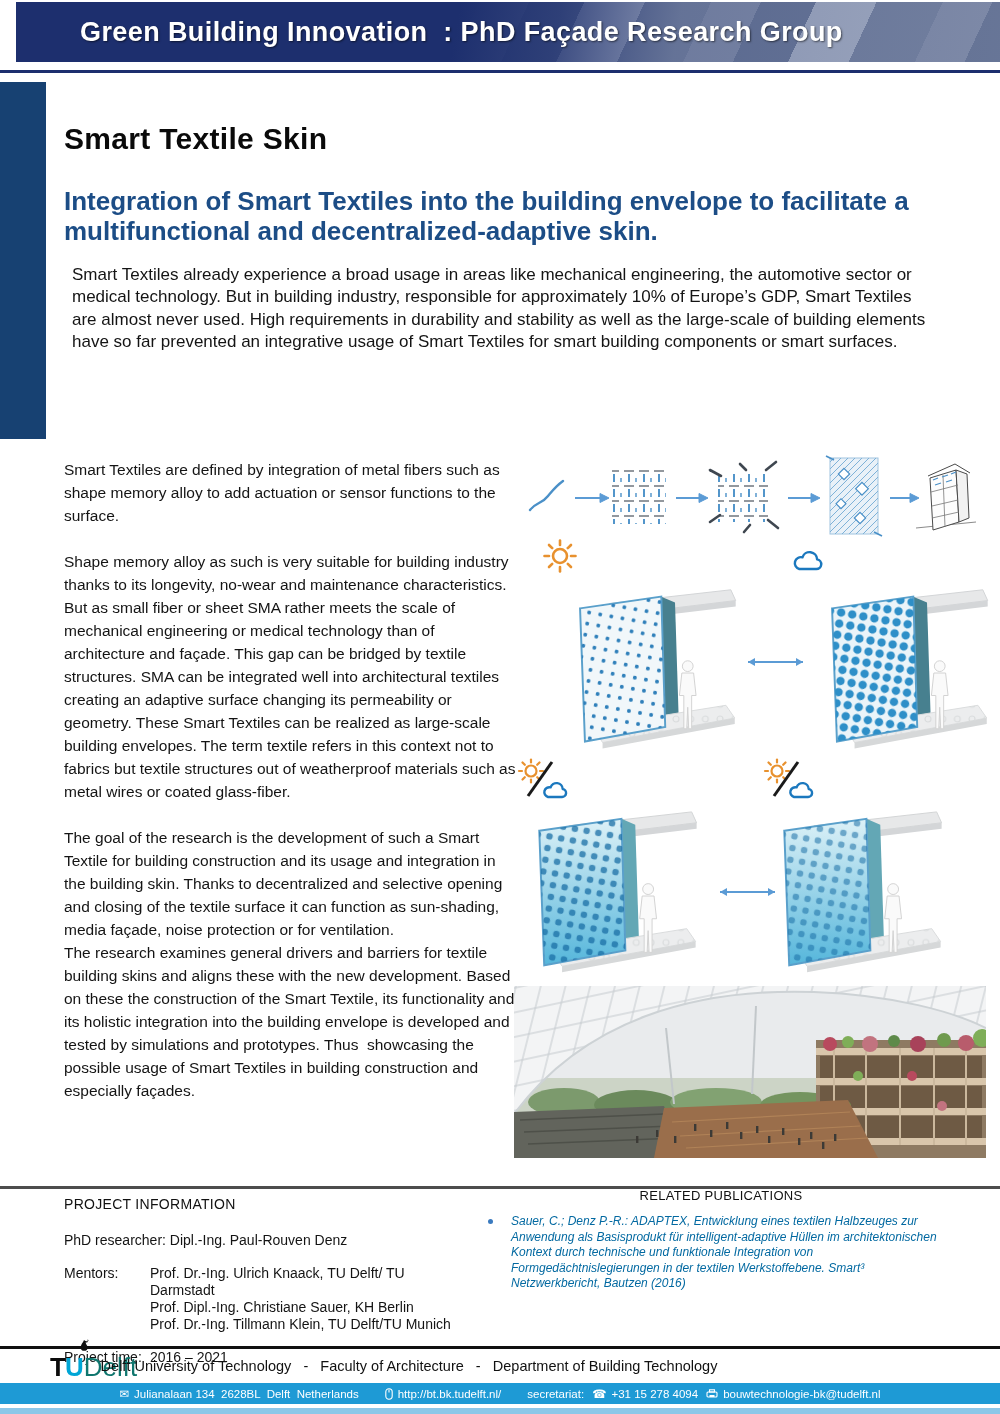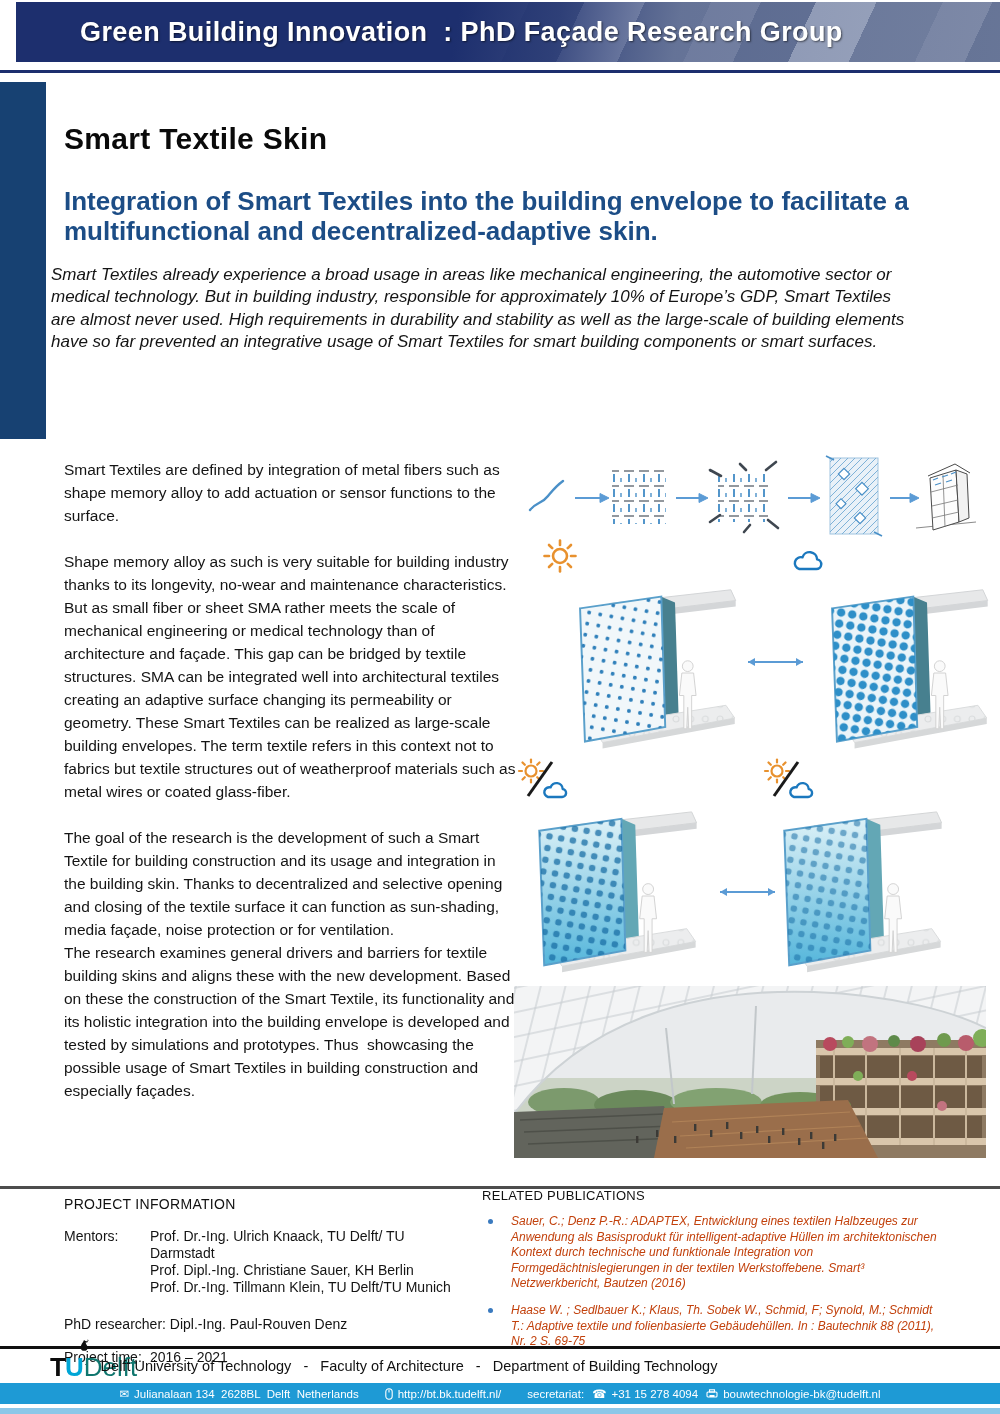--- a/index.html
+++ b/index.html
@@ -22,40 +22,40 @@
   .banner-title {
     margin-left:64px; color:#ffffff; font-size:27px; font-weight:bold;
     letter-spacing:0.4px; text-shadow:1px 1px 2px rgba(0,0,0,0.55);
   }
   .banner-underline { position:absolute; top:70px; left:0; width:1000px; height:3px; background:#1d2f6e; }
   .left-accent-bar { position:absolute; top:82px; left:0; width:46px; height:357px; background:#174172; }
 
   
   .page-title { position:absolute; top:122px; left:64px; font-size:30px; font-weight:bold; color:#0a0a0a; letter-spacing:0.3px; }
   .page-subtitle { position:absolute; top:186px; left:64px; width:880px; font-size:26px; font-weight:bold; color:#1c4d86; line-height:30px; }
-  .intro { position:absolute; top:264px; left:51px; width:858px; font-size:17px; line-height:22.4px;font-style:italic; }
+  .intro { position:absolute; top:264px; left:72px; width:858px; font-size:17px; line-height:22.4px; }
 
   
   .body-col { position:absolute; top:458px; left:64px; width:452px; font-size:15.5px; line-height:23px; }
   .body-col p.gap { margin-bottom:23px; }
   .fig-col { position:absolute; top:452px; left:514px; width:476px; height:712px; }
   .fig-col > * { position:absolute; }
 
   
   .divider { position:absolute; top:1186px; left:0; width:1000px; height:3px; background:#4d4d4d; }
   .proj-info { position:absolute; top:1196px; left:64px; width:400px; font-size:14px; }
   .proj-heading { font-size:14px; letter-spacing:0.3px; color:#111; }
   .proj-row { display:flex; margin-top:16px; line-height:17px; }
   .proj-row.first { margin-top:20px; }
   .proj-label { width:86px; flex:0 0 86px; }
   .pubs { position:absolute; top:1188px; left:482px; width:478px; }
-  .pubs-heading { font-size:13px; letter-spacing:0.3px; color:#111; }
+  .pubs-heading { font-size:13px; letter-spacing:0.3px; color:#111;text-align:center; }
   .pub-item { display:flex; margin-top:11px; }
   .pub-bullet { width:5px; height:5px; border-radius:50%; background:#3a7abf; margin:5px 18px 0 6px; flex:0 0 5px; }
-  .pub-text { width:430px; font-size:12px; font-style:italic; line-height:15.6px; color:#c2410c; }
+  .pub-text { width:430px; font-size:12px; font-style:italic; line-height:15.6px; color:#0369a1; }
 
   
   .footer-line { position:absolute; top:1346px; left:0; width:1000px; height:3px; background:#101010; }
   .tud-logo { position:absolute; top:1352px; left:50px; width:160px; height:30px; font-size:26px; }
   .tud-logo .flame { position:absolute; left:24px; top:-13px; }
   .tud-logo .t { font-weight:bold; color:#0b0b0b; letter-spacing:-1px; }
   .tud-logo .u { font-weight:bold; color:#00A6D6; letter-spacing:0px; }
   .tud-logo .d { color:#0f766e; letter-spacing:0px; }
   .affiliation { position:absolute; top:1358px; left:0; width:818px; text-align:center; font-size:14.5px; color:#111; }
   .contact-bar {
@@ -403,47 +403,43 @@
         <rect x="308" y="156" width="2.4" height="7"></rect>
           <rect x="320" y="148" width="2.4" height="7"></rect>
       </g>
     </svg>
   </div>
 
   <div class="divider"></div>
 
   <section class="proj-info">
     <div class="proj-heading">PROJECT INFORMATION</div>
+    <div class="proj-row first">
+      <span>PhD researcher:</span>&nbsp;
+      <span>Dipl.-Ing. Paul-Rouven Denz</span>
+    </div>
     <div class="proj-row">
       <span class="proj-label">Mentors:</span>
       <span>
         <span style="display:block">Prof. Dr.-Ing. Ulrich Knaack, TU Delft/ TU Darmstadt</span>
         <span style="display:block">Prof. Dipl.-Ing. Christiane Sauer, KH Berlin</span>
         <span style="display:block">Prof. Dr.-Ing. Tillmann Klein, TU Delft/TU Munich</span>
       </span>
     </div>
-    <div class="proj-row first">
-      <span>PhD researcher:</span>&nbsp;
-      <span>Dipl.-Ing. Paul-Rouven Denz</span>
-    </div>
     <div class="proj-row">
       <span class="proj-label">Project time:</span>
       <span>2016 – 2021</span>
     </div>
   </section>
 
   <section class="pubs">
     <div class="pubs-heading">RELATED PUBLICATIONS</div>
     <div class="pub-item">
       <span class="pub-bullet"></span>
       <span class="pub-text">Sauer, C.; Denz P.-R.: ADAPTEX, Entwicklung eines textilen Halbzeuges zur Anwendung als Basisprodukt für intelligent-adaptive Hüllen im architektonischen Kontext durch technische und funktionale Integration von Formgedächtnislegierungen in der textilen Werkstoffebene. Smart³ Netzwerkbericht, Bautzen (2016)</span>
-    </div>
-    <div class="pub-item">
-      <span class="pub-bullet"></span>
-      <span class="pub-text">Haase W. ; Sedlbauer K.; Klaus, Th. Sobek W., Schmid, F; Synold, M.; Schmidt T.: Adaptive textile und folienbasierte Gebäudehüllen. In : Bautechnik 88 (2011), Nr. 2 S. 69-75</span>
     </div>
   </section>
 
   <div class="footer-line"></div>
 
   <div class="tud-logo">
     <svg class="flame" width="20" height="20" viewBox="0 0 20 20">
       <path d="M10,1 C9,4 6.8,5.2 6.8,8.4 a3.4,3.4 0 0 0 6.8,0 C13.6,6.2 11.8,5.6 11.6,3.2 C12.6,3.7 13.5,3.5 14.2,2.2 C12.9,2.5 11,2.2 10,1 Z" fill="#111111"></path>
       <path d="M12.9,1.2 C13.6,0.6 14.6,0.8 15,1.6 C14.4,1.4 13.6,1.5 12.9,1.2 Z" fill="#111111"></path>
     </svg>

